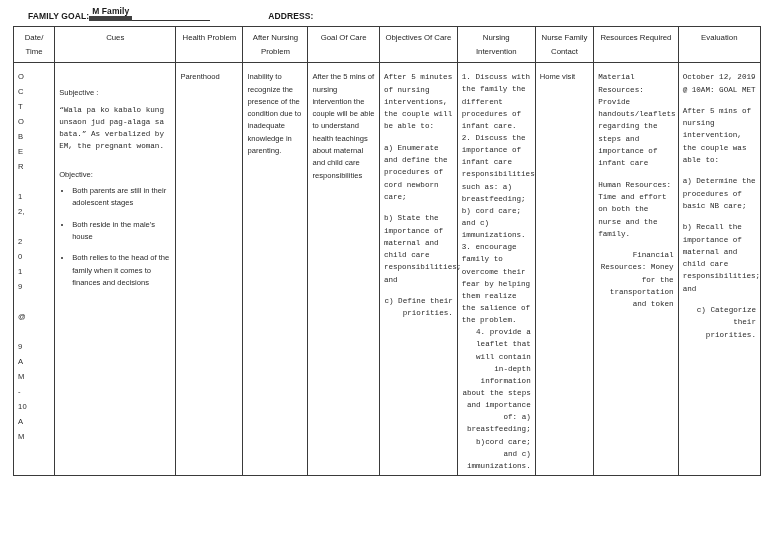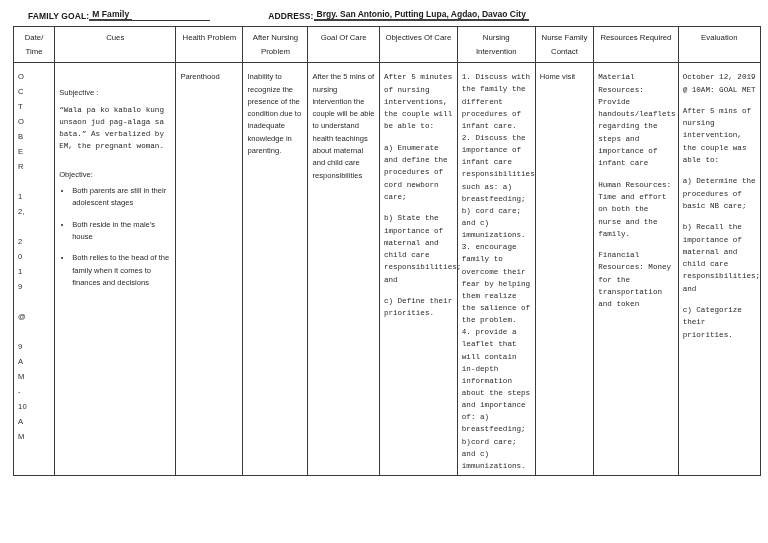--- a/index.html
+++ b/index.html
@@ -28,21 +28,21 @@
     font-size: 8.5px;
     font-weight: bold;
     letter-spacing: 0.1px;
     margin: 2px 0 5px 18px;
     height: 13px;
   }
   .hdr-label {
     white-space: nowrap;
   }
   .hdr-value {
-    border-bottom: 2px solid #404040;
+    border-bottom: 5px solid #404040;
     padding: 0 3px 0 3px;
     font-weight: bold;
     white-space: nowrap;
   }
   .hdr-fill {
     border-bottom: 1px solid #333;
     flex: 0 0 78px;
     height: 10px;
   }
   .hdr-gap {
@@ -98,21 +98,21 @@
   .date-cell div { height: 15px; }
   .blank-spacer { height: 15px; }
 
   .sub-label {
     margin: 16px 0 4px 0;
   }
   .para {
     margin: 0 0 9px 0;
     font-family: Liberation Mono, monospace;
   }
-  .para:last-child { margin-bottom: 0; }
+  .para:last-child { margin-bottom: 0; text-align: right; }
   ul.bullets {
     margin: 0;
     padding-left: 13px;
     list-style: disc;
   }
   ul.bullets li {
     margin-bottom: 9px;
     line-height: 1.62;
   }
   ul.bullets li:last-child { margin-bottom: 4px; }
@@ -123,21 +123,20 @@
 <body>
 
 <div class="page">
 
   <div class="hdr">
     <span class="hdr-label">FAMILY GOAL:</span>
     <span class="hdr-value">M Family</span>
     <span class="hdr-fill"></span>
     <span class="hdr-gap"></span>
     <span class="hdr-label">ADDRESS:</span>
-    <span class="hdr-value addr">Brgy. San Antonio, Putting Lupa, Agdao, Davao City</span>
   </div>
 
   <table class="care-plan">
     <colgroup>
       <col class="c-date">
         <col class="c-cues">
         <col class="c-health">
         <col class="c-fnp">
       <col class="c-goal">
         <col class="c-obj">

